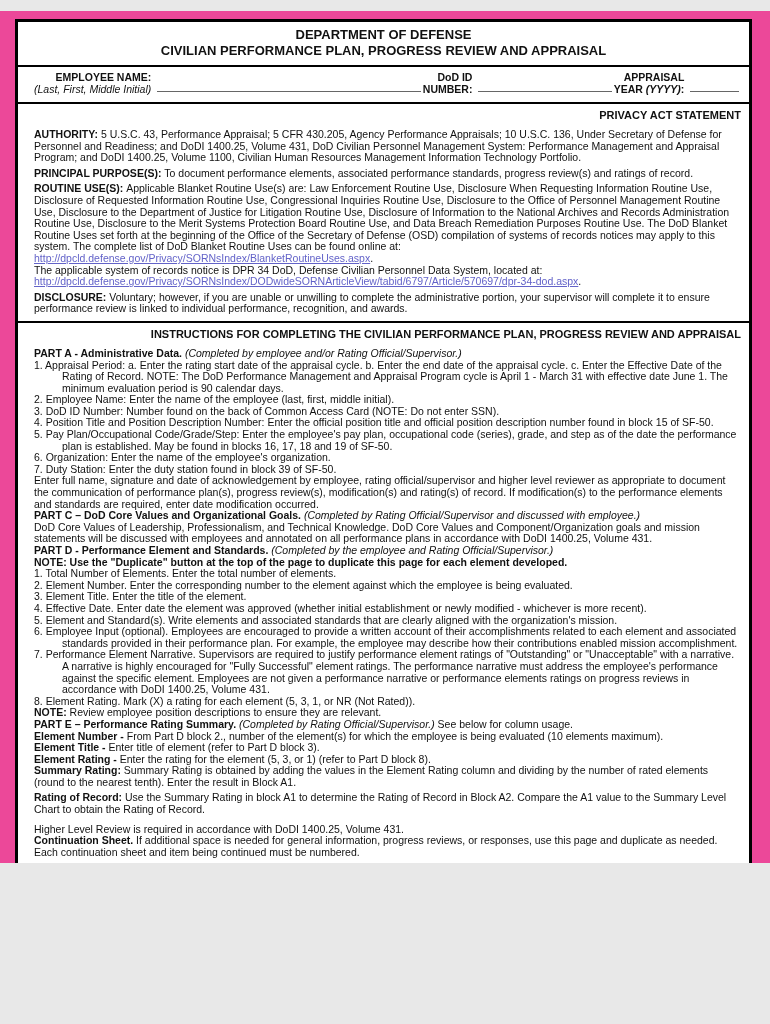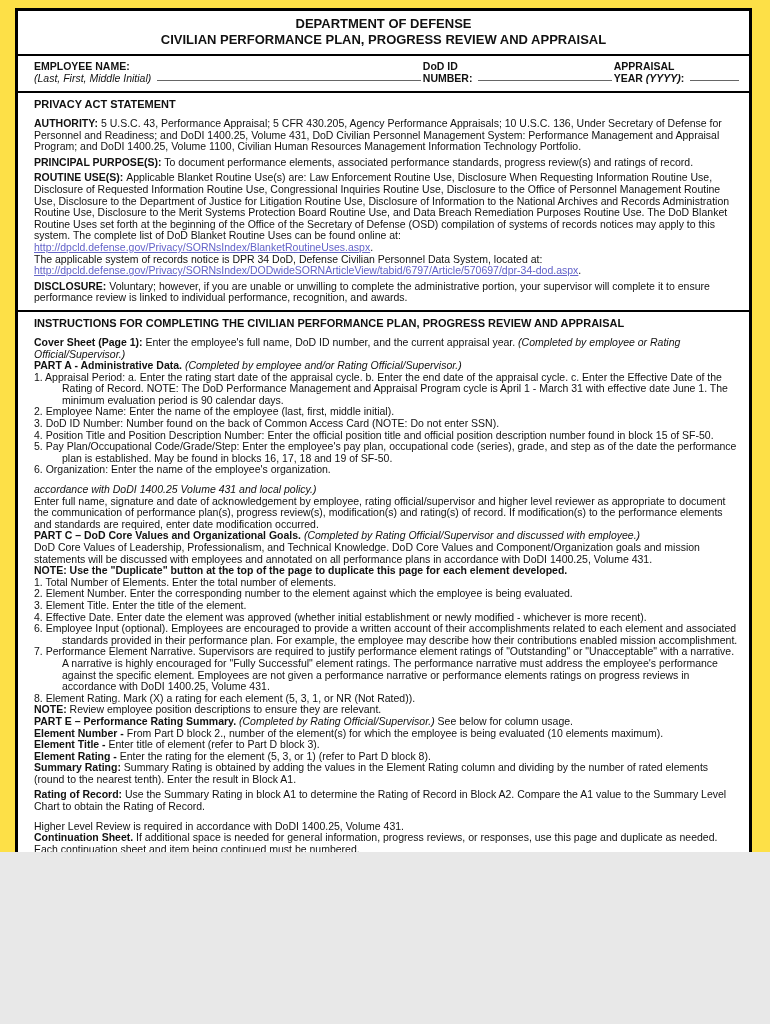--- a/index.html
+++ b/index.html
@@ -1,47 +1,47 @@
 <!DOCTYPE html>
 <html><head>
 <meta charset="utf-8">
 <style>
   html,body { margin:0; padding:0; background:#e8e8e8; }
   .page {
-    position:relative; width:770px; height:852px; background:#fde047;
-    font-family:"Liberation Sans", sans-serif; color:#111; margin:0 auto;
+    position:relative; width:770px; height:852px; background:#ec4899;
+    font-family:"Liberation Sans", sans-serif; color:#111; margin:11px auto;
     overflow:hidden;
   }
   .form-outer {
     position:absolute; left:15px; top:8px; width:737px; height:952px;
     border:3px solid #000; background:#fff;
     display:flex; flex-direction:column; box-sizing:border-box;
   }
   .title-box { border-bottom:2px solid #000; text-align:center; padding:5px 8px 6px; }
   .title-line { font-weight:bold; font-size:13px; line-height:16px; }
   .emp-row {
     border-bottom:2px solid #000; display:flex; align-items:stretch;
     padding:4px 8px 7px 16px; font-size:10.5px;
   }
   .field { display:flex; align-items:flex-end; }
   .f-name { width:55%; }
   .f-dod  { width:27%; }
   .f-year { width:18%; }
-  .labels { line-height:12px; }
+  .labels { line-height:12px;text-align:right; }
   .b { font-weight:bold; }
   .i { font-style:italic; }
   .fill-line {
     flex:1; border-bottom:1.5px solid #666; height:12px;
     margin:0 2px 3px 6px; min-width:20px;
   }
   .section-body { padding:2px 8px 6px 16px; font-size:10.5px; line-height:11.6px; }
   .privacy-box { border-bottom:2px solid #000; }
   .instructions-box { flex:1; overflow:hidden; }
   .section-heading {
-    text-align:left; font-weight:bold; font-size:11px;
+    text-align:right; font-weight:bold; font-size:11px;
     margin:3px 0 7px; line-height:13px;
   }
   .para { margin:0; }
   .gap  { margin-top:4px; }
   .gap2 { margin-top:8px; }
   .hang { padding-left:28px; text-indent:-28px; }
   .run-b { font-weight:bold;text-align:center; }
   .run-i { font-style:italic; }
   .run-link { color:#6363c9; text-decoration:underline; cursor:pointer; word-break:break-all; }
   .footer {
@@ -98,37 +98,38 @@
           <div class="para"><a class="run-link">http://dpcld.defense.gov/Privacy/SORNsIndex/BlanketRoutineUses.aspx</a><span class="run-n">.</span></div>
           <div class="para"><span class="run-n">The applicable system of records notice is DPR 34 DoD, Defense Civilian Personnel Data System, located at:</span></div>
           <div class="para"><a class="run-link">http://dpcld.defense.gov/Privacy/SORNsIndex/DODwideSORNArticleView/tabid/6797/Article/570697/dpr-34-dod.aspx</a><span class="run-n">.</span></div>
           <div class="para gap"><span class="run-b">DISCLOSURE:  </span><span class="run-n">Voluntary; however, if you are unable or unwilling to complete the administrative portion, your supervisor will complete it to ensure performance review is linked to individual performance, recognition, and awards.</span></div>
         </div>
     </div>
 
     <div class="instructions-box section-body">
       <div class="section-heading">INSTRUCTIONS FOR COMPLETING THE CIVILIAN PERFORMANCE PLAN, PROGRESS REVIEW AND APPRAISAL</div>
       <div>
-          <div class="para"><span class="run-b">Cover Sheet (Page 1):</span><span class="run-n">  Enter the employee's full name, DoD ID number, and the current appraisal year.  </span><span class="run-i">(Completed by employee or Rating Official/Supervisor.)</span></div>
           <div class="para"><span class="run-b">PART A - Administrative Data.</span><span class="run-n">  </span><span class="run-i">(Completed by employee and/or Rating Official/Supervisor.)</span></div>
           <div class="para hang"><span class="run-n">1.  Appraisal Period:  a. Enter the rating start date of the appraisal cycle.  b. Enter the end date of the appraisal cycle.  c. Enter the Effective Date of the Rating of Record.  NOTE:  The DoD Performance Management and Appraisal Program cycle is April 1 - March 31 with effective date June 1. The minimum evaluation period is 90 calendar days.</span></div>
           <div class="para hang"><span class="run-n">2.  Employee Name:  Enter the name of the employee (last, first, middle initial).</span></div>
           <div class="para hang"><span class="run-n">3.  DoD ID Number:  Number found on the back of Common Access Card (NOTE:  Do not enter SSN).</span></div>
           <div class="para hang"><span class="run-n">4.  Position Title and Position Description Number:  Enter the official position title and official position description number found in block 15 of SF-50.</span></div>
           <div class="para hang"><span class="run-n">5.  Pay Plan/Occupational Code/Grade/Step:  Enter the employee's pay plan, occupational code (series), grade, and step as of the date the performance plan is established.  May be found in blocks 16, 17, 18 and 19 of SF-50.</span></div>
           <div class="para hang"><span class="run-n">6.  Organization:  Enter the name of the employee's organization.</span></div>
-          <div class="para gap2"><span class="run-i">accordance with DoDI 1400.25 Volume 431 and local policy.)</span></div>
+          <div class="para hang"><span class="run-n">7.  Duty Station:  Enter the duty station found in block 39 of SF-50.</span></div>
           <div class="para"><span class="run-n">Enter full name, signature and date of acknowledgement by employee, rating official/supervisor and higher level reviewer as appropriate to document the communication of performance plan(s), progress review(s), modification(s) and rating(s) of record.  If modification(s) to the performance elements and standards are required, enter date modification occurred.</span></div>
           <div class="para"><span class="run-b">PART C – DoD Core Values and Organizational Goals.</span><span class="run-n">  </span><span class="run-i">(Completed by Rating Official/Supervisor and discussed with employee.)</span></div>
           <div class="para"><span class="run-n">DoD Core Values of Leadership, Professionalism, and Technical Knowledge.  DoD Core Values and Component/Organization goals and mission statements will be discussed with employees and annotated on all performance plans in accordance with DoDI 1400.25, Volume 431.</span></div>
+          <div class="para"><span class="run-b">PART D - Performance Element and Standards.</span><span class="run-n">  </span><span class="run-i">(Completed by the employee and Rating Official/Supervisor.)</span></div>
           <div class="para"><span class="run-b">NOTE:  Use the "Duplicate" button at the top of the page to duplicate this page for each element developed.</span></div>
           <div class="para hang"><span class="run-n">1.  Total Number of Elements.  Enter the total number of elements.</span></div>
           <div class="para hang"><span class="run-n">2.  Element Number.  Enter the corresponding number to the element against which the employee is being evaluated.</span></div>
           <div class="para hang"><span class="run-n">3.  Element Title. Enter the title of the element.</span></div>
           <div class="para hang"><span class="run-n">4.  Effective Date.  Enter date the element was approved (whether initial establishment or newly modified - whichever is more recent).</span></div>
+          <div class="para hang"><span class="run-n">5.  Element and Standard(s).  Write elements and associated standards that are clearly aligned with the organization's mission.</span></div>
           <div class="para hang"><span class="run-n">6.  Employee Input (optional).  Employees are encouraged to provide a written account of their accomplishments related to each element and associated standards provided in their performance plan.  For example, the employee may describe how their contributions enabled mission accomplishment.</span></div>
           <div class="para hang"><span class="run-n">7.  Performance Element Narrative.  Supervisors are required to justify performance element ratings of "Outstanding" or "Unacceptable" with a narrative. A narrative is highly encouraged for "Fully Successful" element ratings.  The performance narrative must address the employee's performance against the specific element.  Employees are not given a performance narrative or performance elements ratings on progress reviews in accordance with DoDI 1400.25, Volume 431.</span></div>
           <div class="para"><span class="run-n">8. Element Rating. Mark (X) a rating for each element (5, 3, 1, or NR (Not Rated)).</span></div>
           <div class="para"><span class="run-b">NOTE:</span><span class="run-n">  Review employee position descriptions to ensure they are relevant.</span></div>
           <div class="para"><span class="run-b">PART E – Performance Rating Summary.</span><span class="run-n">  </span><span class="run-i">(Completed by Rating Official/Supervisor.)</span><span class="run-n">  See below for column usage.</span></div>
           <div class="para"><span class="run-b">Element Number -</span><span class="run-n"> From Part D block 2., number of the element(s) for which the employee is being evaluated (10 elements maximum).</span></div>
           <div class="para"><span class="run-b">Element Title -</span><span class="run-n"> Enter title of element (refer to Part D block 3).</span></div>
           <div class="para"><span class="run-b">Element Rating -</span><span class="run-n"> Enter the rating for the element (5, 3, or 1) (refer to Part D block 8).</span></div>
           <div class="para"><span class="run-b">Summary Rating:</span><span class="run-n">  Summary Rating is obtained by adding the values in the Element Rating column and dividing by the number of rated elements (round to the nearest tenth).  Enter the result in Block A1.</span></div>
           <div class="para gap"><span class="run-b">Rating of Record:</span><span class="run-n">  Use the Summary Rating in block A1 to determine the Rating of Record in Block A2.  Compare the A1 value to the Summary Level Chart to obtain the Rating of Record.</span></div>

